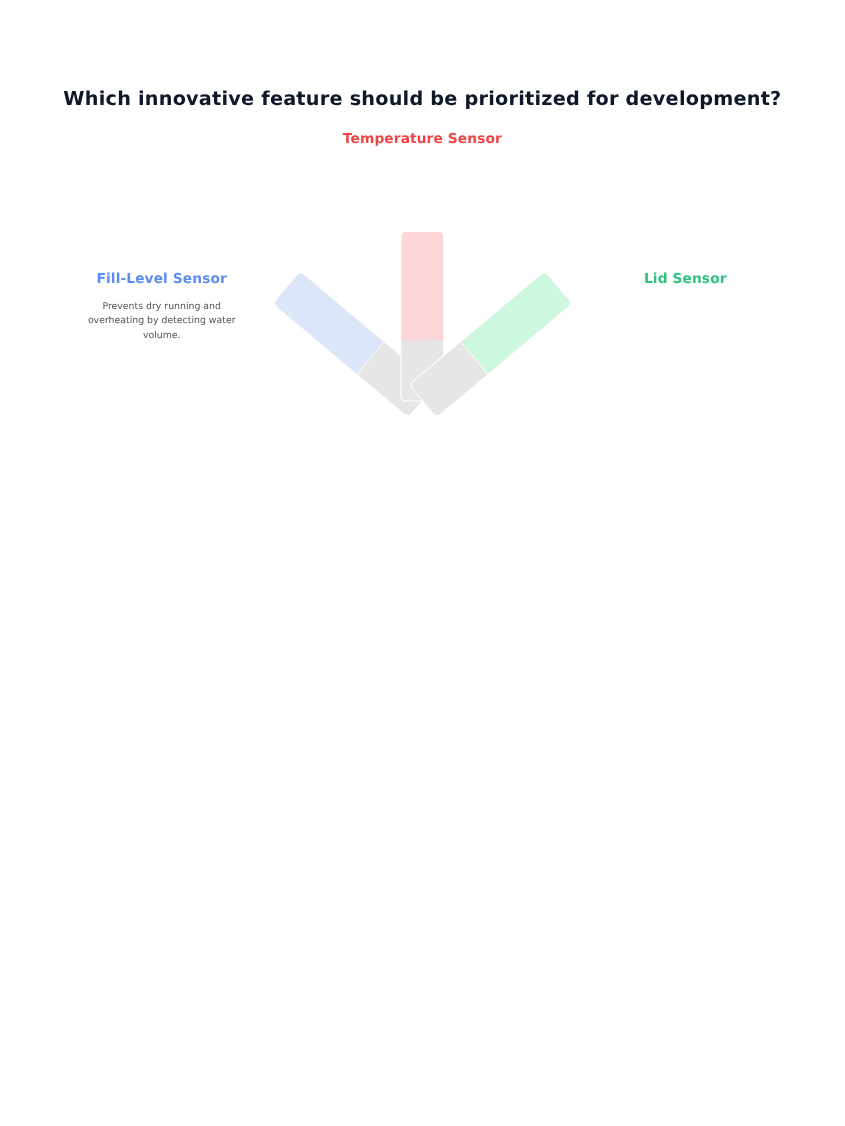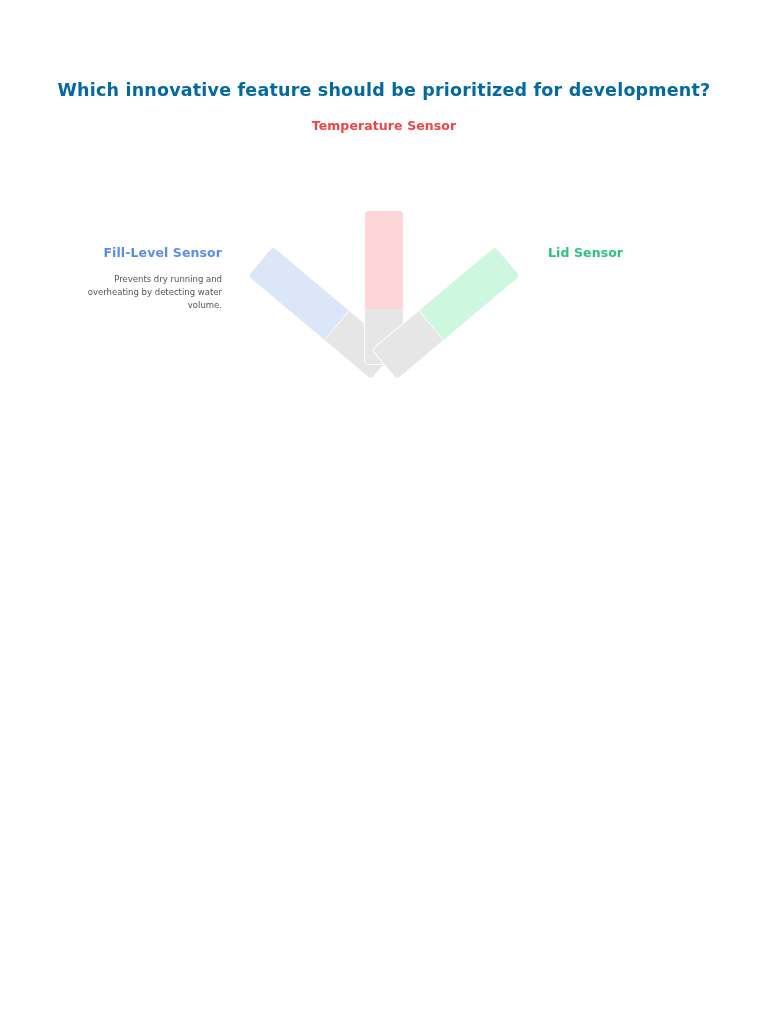--- a/index.html
+++ b/index.html
@@ -113,37 +113,37 @@
     width: 160px;
     text-align: center;
   }
   .label-top .label-heading { color: #ef4444; }
 
   
   .label-left {
     left: 72px;
     top: 245px;
     width: 150px;
-    text-align: right;
+    text-align: center;
   }
   .label-left .label-heading { color: #5b8def; }
 
   
   .label-right {
     left: 548px;
     top: 245px;
     width: 150px;
     text-align: left;
   }
-  .label-right .label-heading { color: #2ec27e; }
+  .label-right .label-heading { color: #2ec27e; text-align: center; }
 </style>
 </head>
 <body style="background: rgb(255, 255, 255);">
 
-<div class="page-title" style="color: #0369a1;">Which innovative feature should be prioritized for development?</div>
+<div class="page-title" style="color: #0f172a;">Which innovative feature should be prioritized for development?</div>
 
 <div class="diagram-stage">
 
   <div class="petal petal-left">
     <div class="petal-inner">
       <div class="petal-tip" style="background: rgb(220, 230, 249);"></div>
       <div class="petal-base"></div>
     </div>
   </div>
 

